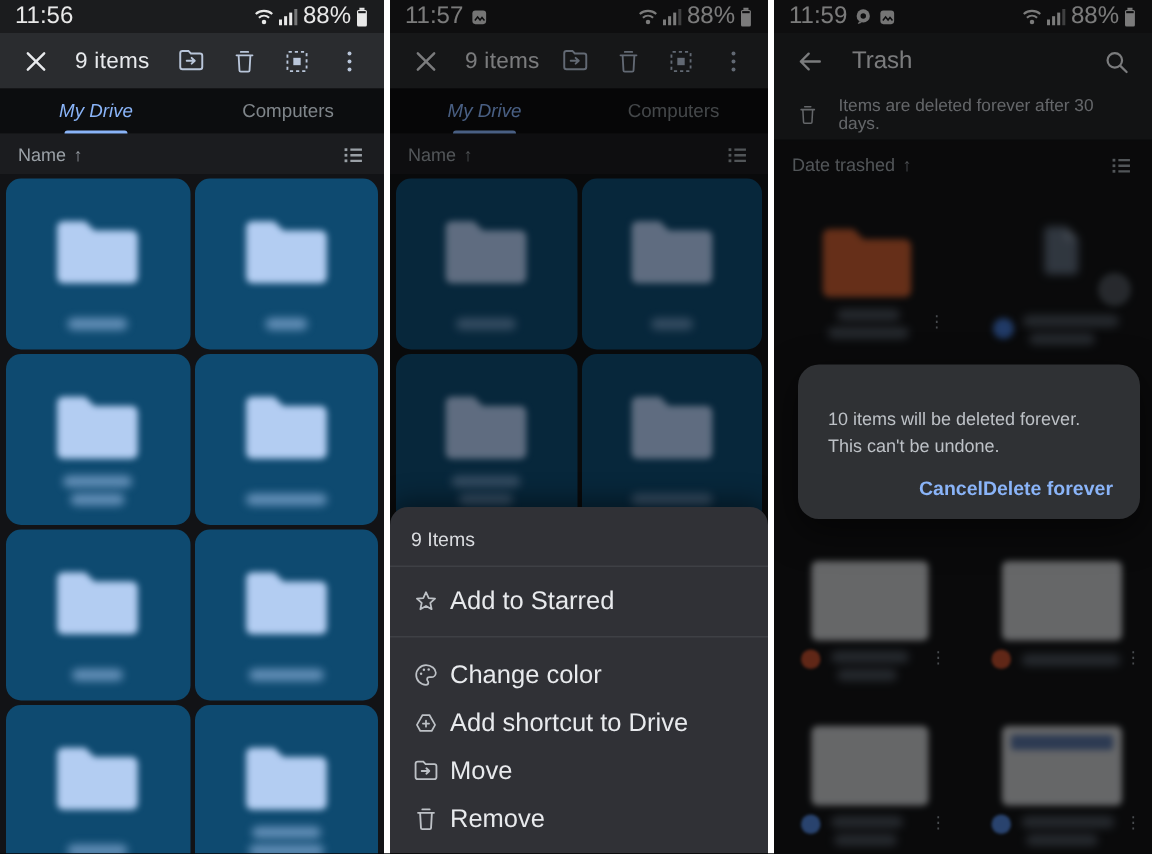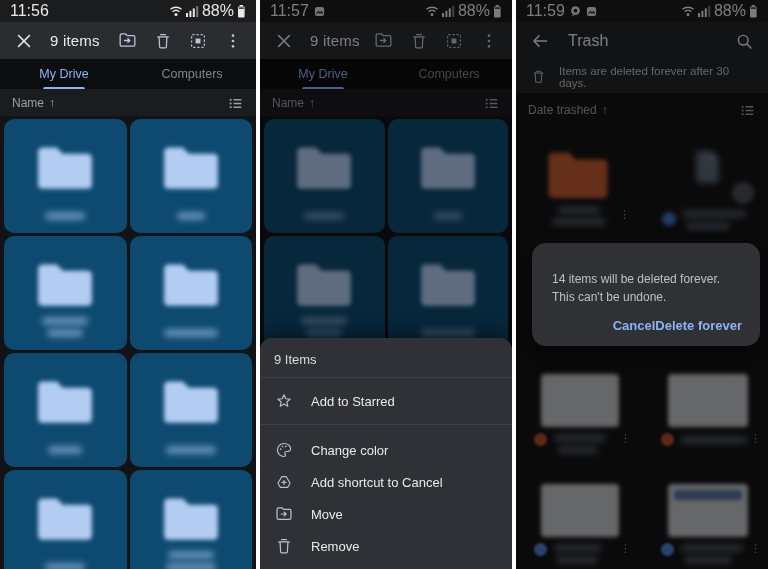--- a/index.html
+++ b/index.html
@@ -19,21 +19,21 @@
   
   .appbar { height:37px; display:flex; align-items:center; padding:0 14px; background:#2a2c2f; color:#e8eaed; }
   .appbar .title { font-size:15px; margin-left:16px; letter-spacing:.2px; }
   .appbar .actions { margin-left:auto; display:flex; align-items:center; gap:17px; color:#b9c6da; }
   .icbtn { display:inline-flex; align-items:center; justify-content:center; cursor:pointer; background:none; border:none; color:inherit; padding:0; }
   .icbtn svg { display:block; }
 
   
   .tabs { height:30px; display:flex; background:#0c0d0f; }
   .tab { flex:1; display:flex; align-items:center; justify-content:center; font-size:12.5px; color:#80868b; position:relative; cursor:pointer; }
-  .tab.active { color:#8ab4f8; }
+  .tab.active { color:#8ab4f8;font-style:italic; }
   .tab.active .underline { position:absolute; bottom:0; left:50%; transform:translateX(-50%); width:42px; height:2.5px; border-radius:2px 2px 0 0; background:#8ab4f8; }
 
   
   .sortrow { height:28px; display:flex; align-items:center; padding:0 12px; background:#1b1c1f; color:#9aa0a6; font-size:12px; }
   .sortrow .arrow { margin-left:5px; font-size:12px; }
   .sortrow .spacer { flex:1; }
 
   
   .tiles { position:absolute; top:116px; left:0; right:0; height:453px; padding:3px 4px; display:grid; grid-template-columns:1fr 1fr; grid-auto-rows:114px; gap:3px; background:#121316; }
   .tile { background:#0e4a70; border-radius:10px; position:relative; display:flex; align-items:center; justify-content:center; cursor:pointer; }
@@ -42,21 +42,21 @@
   .blob { height:8px; border-radius:4px; background:rgba(168,198,240,.55); filter:blur(3px); }
   .bw1{width:40px}.bw2{width:28px}.bw3{width:46px}.bw4{width:36px}.bw5{width:54px}.bw6{width:34px}.bw7{width:50px}
 
   
   .scrim { position:absolute; inset:0; background:rgba(0,0,0,.47); z-index:5; }
 
   
   .sheet { position:absolute; left:0; right:0; top:338px; bottom:0; background:#303136; border-radius:12px 12px 0 0; z-index:6; box-shadow:0 -4px 18px rgba(0,0,0,.45); }
   .sheet-header { padding:14px 14px 10px; font-size:13px; color:#dadce0; }
   .sheet-div { height:1px; background:#3e4045; }
-  .mrow { display:flex; align-items:center; gap:18px; padding:0 15px; color:#e8eaed; font-size:13px; cursor:pointer; }
+  .mrow { display:flex; align-items:center; gap:7px; padding:0 15px; color:#e8eaed; font-size:17px; cursor:pointer; }
   .mrow .mi { color:#bdc1c6; display:inline-flex; }
   .mrow.tall { height:46px; }
   .mrow.reg { height:32px; }
   .group2 { padding-top:9px; }
 
   
   .t-appbar { height:38px; display:flex; align-items:center; padding:0 14px; background:#222427; color:#e8eaed; }
   .t-appbar .title { font-size:16px; margin-left:18px; }
   .t-appbar .spacer { flex:1; }
   .t-info { height:34px; display:flex; align-items:center; gap:13px; padding:0 15px; background:#222427; color:#bdc1c6; font-size:11.5px; border-bottom:1px solid #121315; }
@@ -474,21 +474,21 @@
               </svg>
             </span>
           <span>Change color</span>
         </div>
         <div class="mrow reg">
           <span class="mi">
               <svg width="18" height="18" viewBox="0 0 22 22">
                 <use href="#ic-shortcut"></use>
               </svg>
             </span>
-          <span>Add shortcut to Cancel</span>
+          <span>Add shortcut to Drive</span>
         </div>
         <div class="mrow reg">
           <span class="mi">
               <svg width="18" height="18" viewBox="0 0 22 22">
                 <use href="#ic-movefolder"></use>
               </svg>
             </span>
           <span>Move</span>
         </div>
         <div class="mrow reg">
@@ -610,21 +610,21 @@
       <span class="dots3" style="left:104px; top:416px;">⋮</span>
       <div class="badge blue" style="left:145px; top:417px;"></div>
       <div class="t-blob" style="left:165px; top:418px; width:62px;"></div>
       <div class="t-blob" style="left:168px; top:430px; width:48px;"></div>
       <span class="dots3" style="left:234px; top:416px;">⋮</span>
     </div>
 
     <div class="scrim"></div>
 
     <div class="dialog">
-      <div class="d-body">14 items will be deleted forever. This can't be undone.</div>
+      <div class="d-body">10 items will be deleted forever. This can't be undone.</div>
       <div class="d-actions">
         <button class="d-btn">Cancel</button>
         <button class="d-btn">Delete forever</button>
       </div>
     </div>
   </div>
 
 </div>
 
 </body></html>

